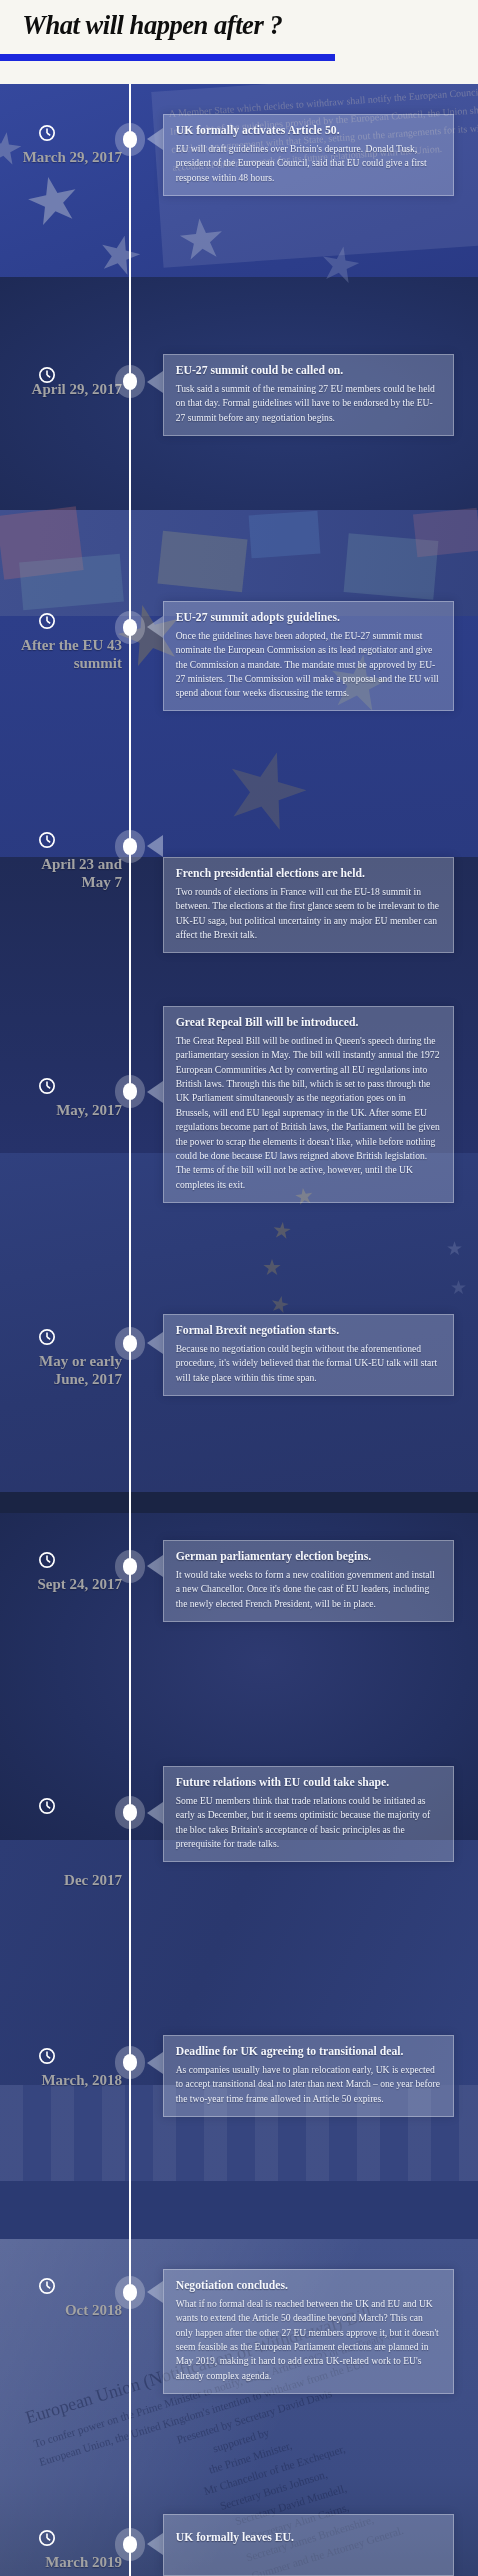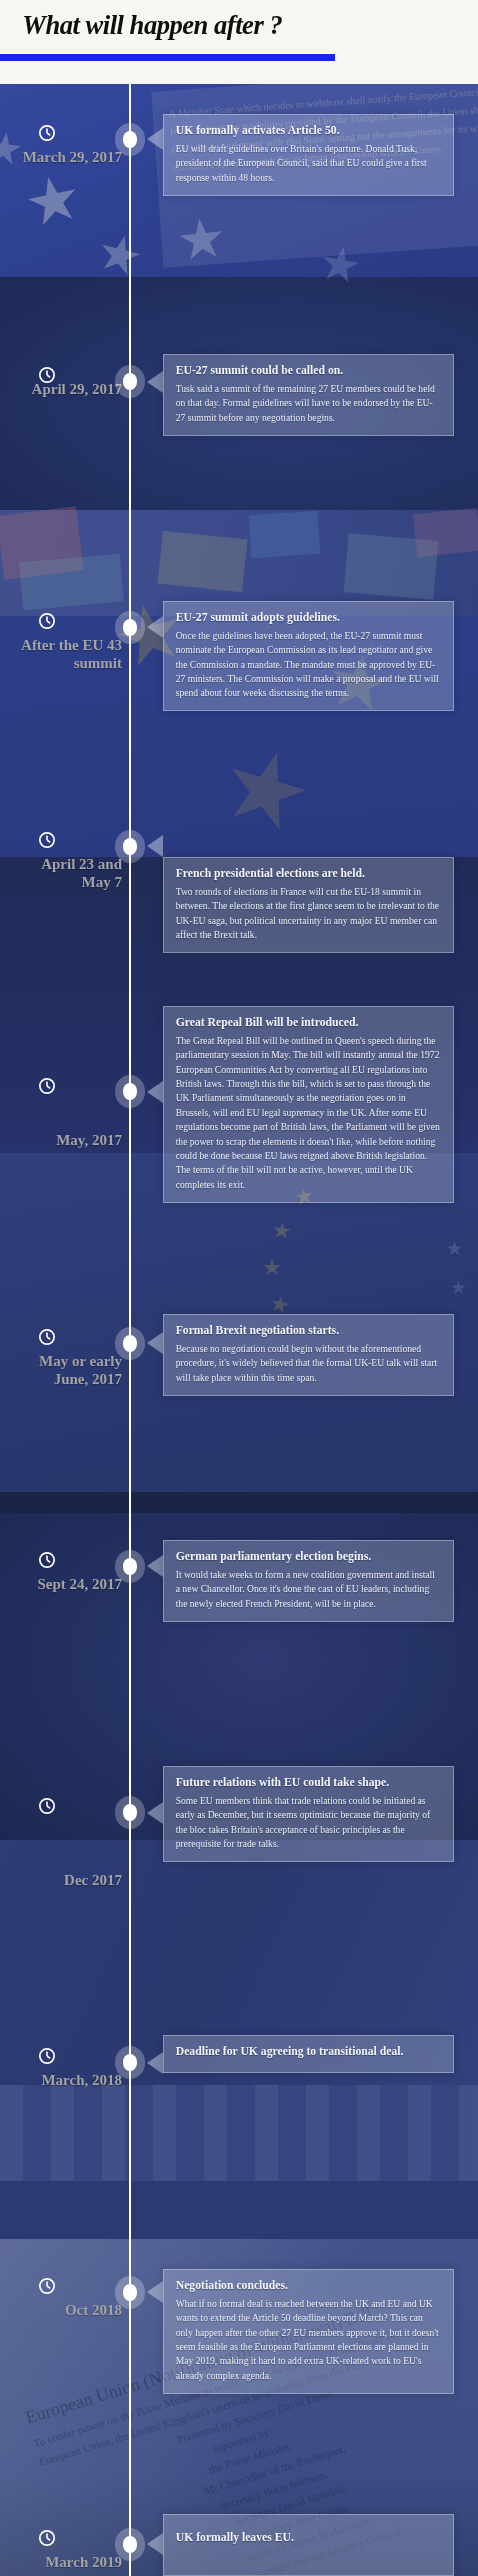--- a/index.html
+++ b/index.html
@@ -173,21 +173,21 @@
       <p class="ebody">Two rounds of elections in France will cut the EU-18 summit in between. The elections at the first glance seem to be irrelevant to the UK-EU saga, but political uncertainty in any major EU member can affect the Brexit talk.</p>
     </div>
   </div>
 
   <div class="event">
     <svg class="clock" style="top:1077px;" viewBox="0 0 34 34">
         <circle cx="17" cy="17" r="13.5" fill="none" stroke="#fff" stroke-width="3.2"></circle>
         <line x1="17" y1="17" x2="17" y2="8.5" stroke="#fff" stroke-width="3"></line>
         <line x1="17" y1="17" x2="23" y2="21.5" stroke="#fff" stroke-width="3"></line>
       </svg>
-    <div class="date" style="top:1131px;">May, 2017</div>
+    <div class="date" style="top:1101px;">May, 2017</div>
     <div class="node" style="top:1083px;"></div>
     <div class="arrow" style="top:1081px;"></div>
     <div class="box" style="top:1006px;">
       <h3 class="etitle">Great Repeal Bill will be introduced.</h3>
       <p class="ebody">The Great Repeal Bill will be outlined in Queen's speech during the parliamentary session in May. The bill will instantly annual the 1972 European Communities Act by converting all EU regulations into British laws. Through this the bill, which is set to pass through the UK Parliament simultaneously as the negotiation goes on in Brussels, will end EU legal supremacy in the UK. After some EU regulations become part of British laws, the Parliament will be given the power to scrap the elements it doesn't like, while before nothing could be done because EU laws reigned above British legislation. The terms of the bill will not be active, however, until the UK completes its exit.</p>
     </div>
   </div>
 
   <div class="event">
     <svg class="clock" style="top:1328px;" viewBox="0 0 34 34">
@@ -239,20 +239,21 @@
     <svg class="clock" style="top:2047px;" viewBox="0 0 34 34">
         <circle cx="17" cy="17" r="13.5" fill="none" stroke="#fff" stroke-width="3.2"></circle>
         <line x1="17" y1="17" x2="17" y2="8.5" stroke="#fff" stroke-width="3"></line>
         <line x1="17" y1="17" x2="23" y2="21.5" stroke="#fff" stroke-width="3"></line>
       </svg>
     <div class="date" style="top:2071px;">March, 2018</div>
     <div class="node" style="top:2054px;"></div>
     <div class="arrow" style="top:2052px;"></div>
     <div class="box" style="top:2035px;">
       <h3 class="etitle">Deadline for UK agreeing to transitional deal.</h3>
+      <p class="ebody">As companies usually have to plan relocation early, UK is expected to accept transitional deal no later than next March – one year before the two-year time frame allowed in Article 50 expires.</p>
     </div>
   </div>
 
   <div class="event">
     <svg class="clock" style="top:2277px;" viewBox="0 0 34 34">
         <circle cx="17" cy="17" r="13.5" fill="none" stroke="#fff" stroke-width="3.2"></circle>
         <line x1="17" y1="17" x2="17" y2="8.5" stroke="#fff" stroke-width="3"></line>
         <line x1="17" y1="17" x2="23" y2="21.5" stroke="#fff" stroke-width="3"></line>
       </svg>
     <div class="date" style="top:2301px;">Oct 2018</div>

